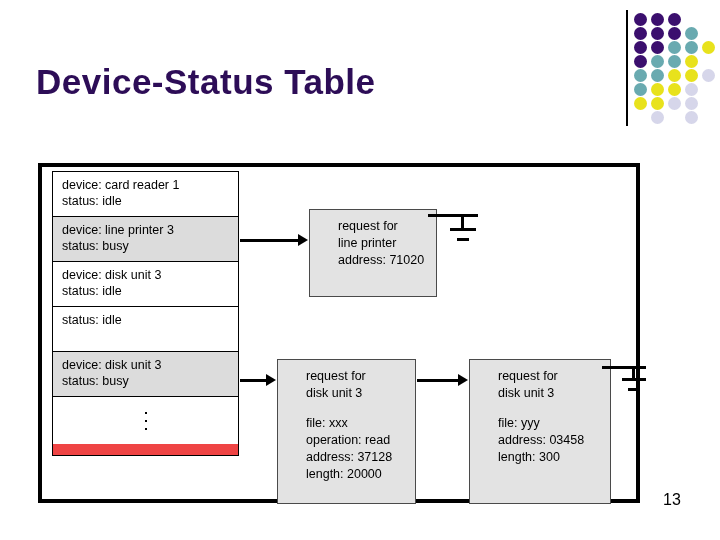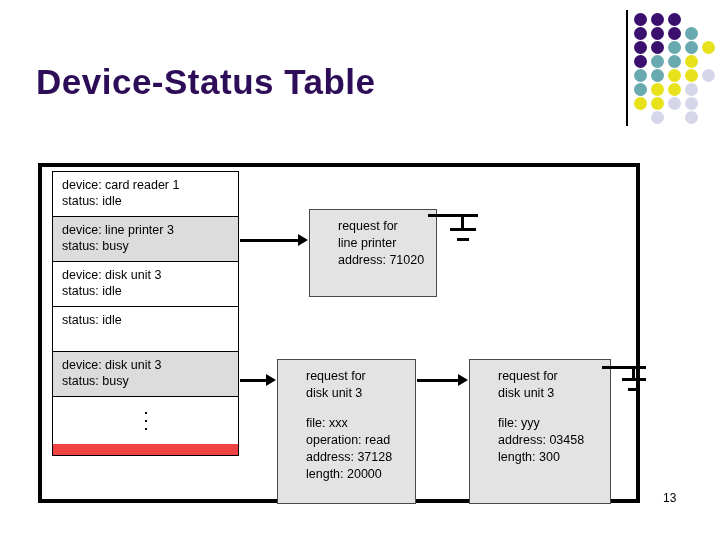--- a/index.html
+++ b/index.html
@@ -91,21 +91,21 @@
   #ground-printer .g-h3{left:29px;top:24px;width:12px;}
 
   #ground-disk{left:602px;top:366px;width:50px;height:28px;}
   #ground-disk .g-h1{left:0;top:0;width:44px;}
   #ground-disk .g-v{left:30px;top:0;height:14px;}
   #ground-disk .g-h2{left:20px;top:12px;width:24px;}
   #ground-disk .g-h3{left:26px;top:22px;width:12px;}
 
   
   #page-number{
-    position:absolute;left:663px;top:491px;font-size:12px;color:#000;
+    position:absolute;left:663px;top:491px;font-size:16px;color:#000;
   }
 </style>
 </head>
 <body>
 
 <div class="slide">
 
   <div id="page-title">Device-Status Table</div>
 
   <div id="logo-rule"></div>

